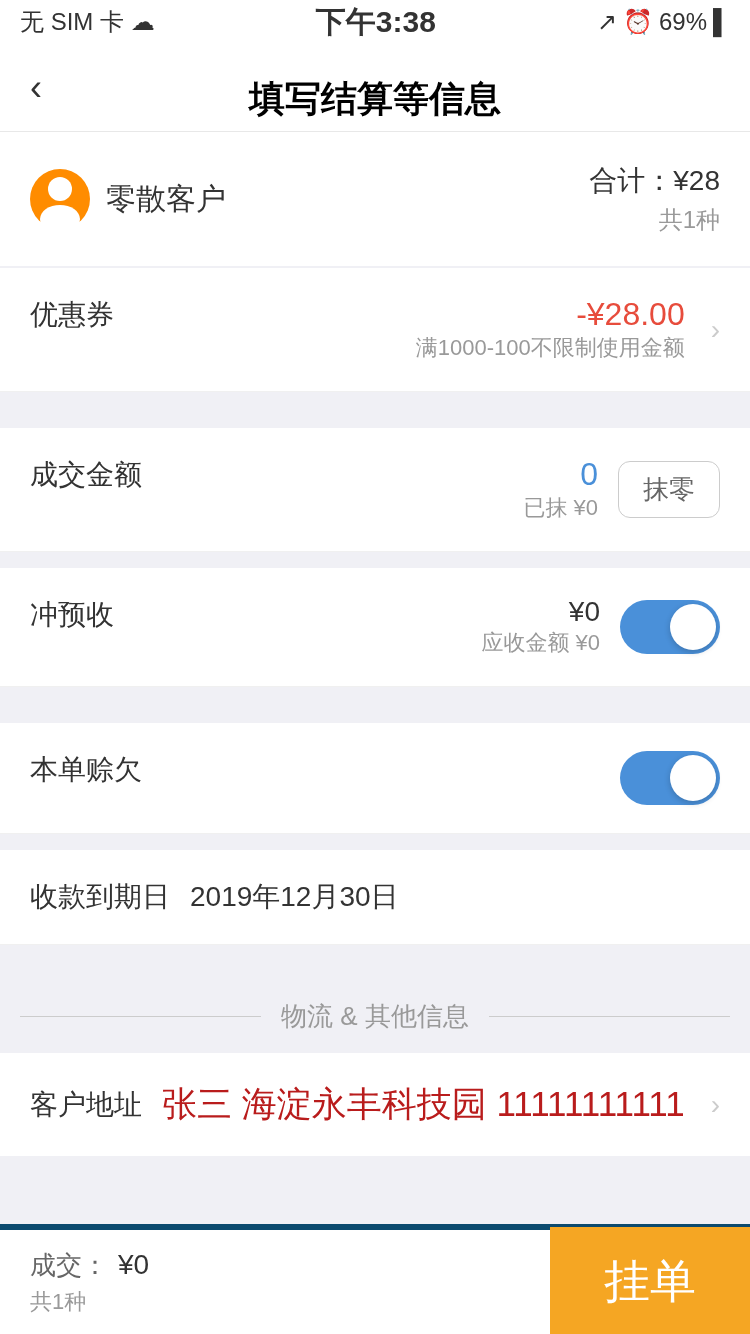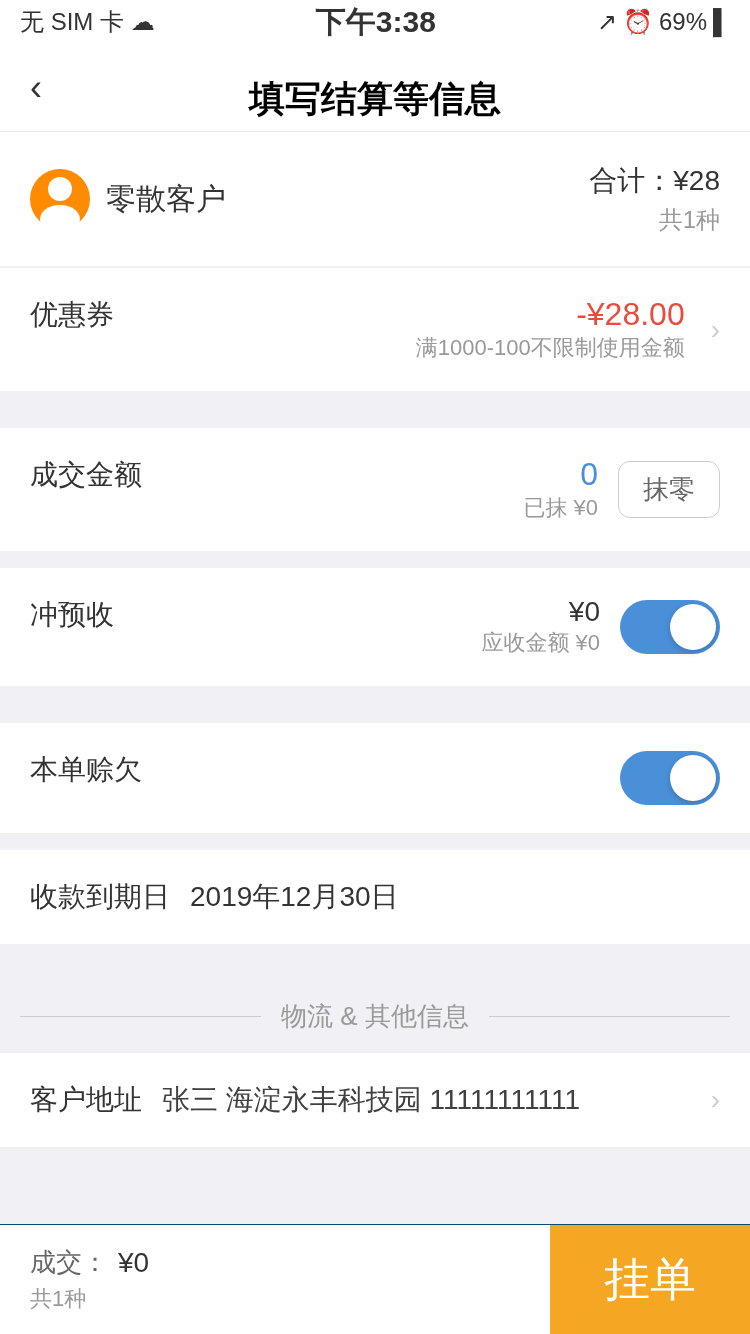--- a/index.html
+++ b/index.html
@@ -241,36 +241,36 @@
       align-items: center;
       justify-content: space-between;
     }
     .address-label {
       font-size: 28px;
       color: #333;
       flex-shrink: 0;
       margin-right: 20px;
     }
     .address-value {
-      font-size: 28px;
-      color: #404040;
+      font-size: 35px;
+      color: #b91c1c;
       flex: 1;
     }
 
     
     .bottom-bar {
       position: fixed;
       bottom: 0;
       left: 0;
       width: 750px;
       height: 110px;
       background: #fff;
       display: flex;
       align-items: center;
-      border-top: 1px solid #0c4a6e;
+      border-top: 6px solid #0c4a6e;
     }
     .bottom-info {
       flex: 1;
       padding: 0 30px;
     }
     .bottom-deal {
       font-size: 26px;
       color: #333;
       display: flex;
       align-items: center;

